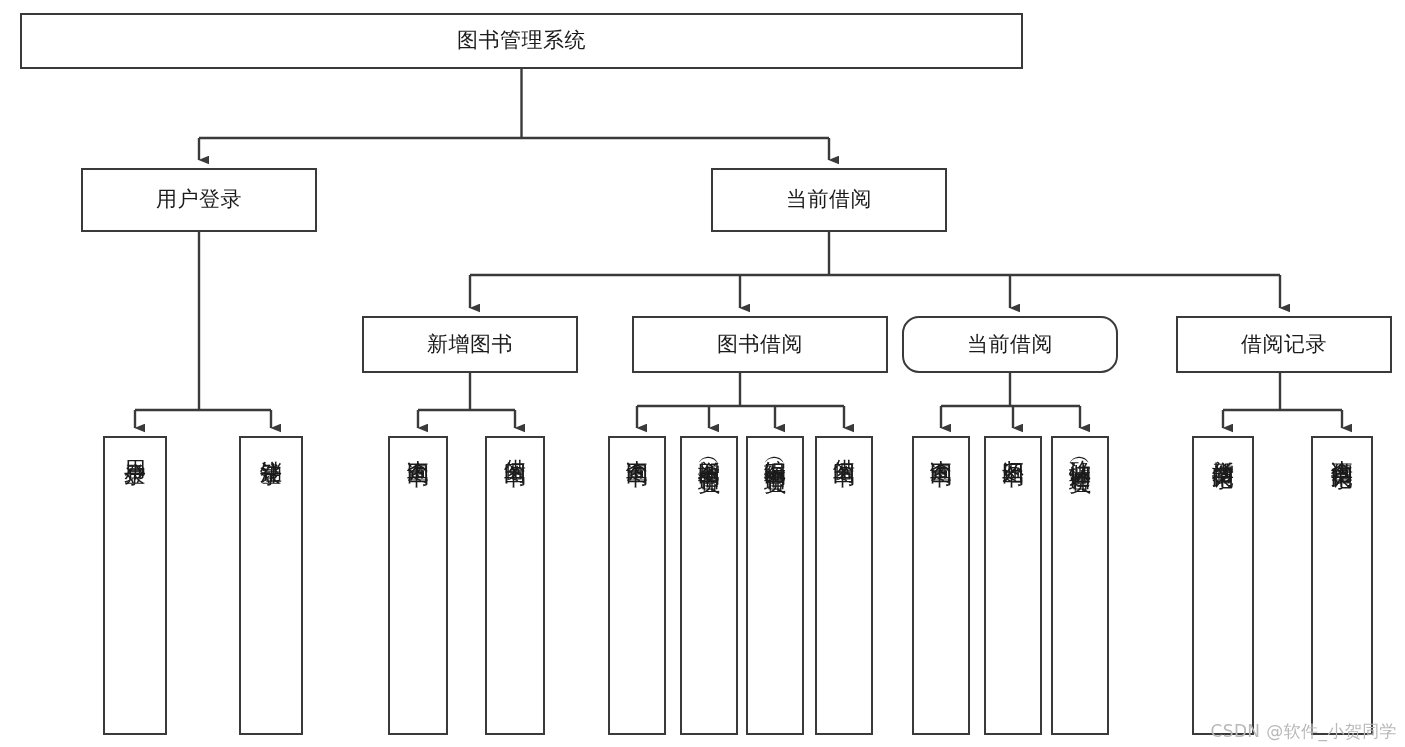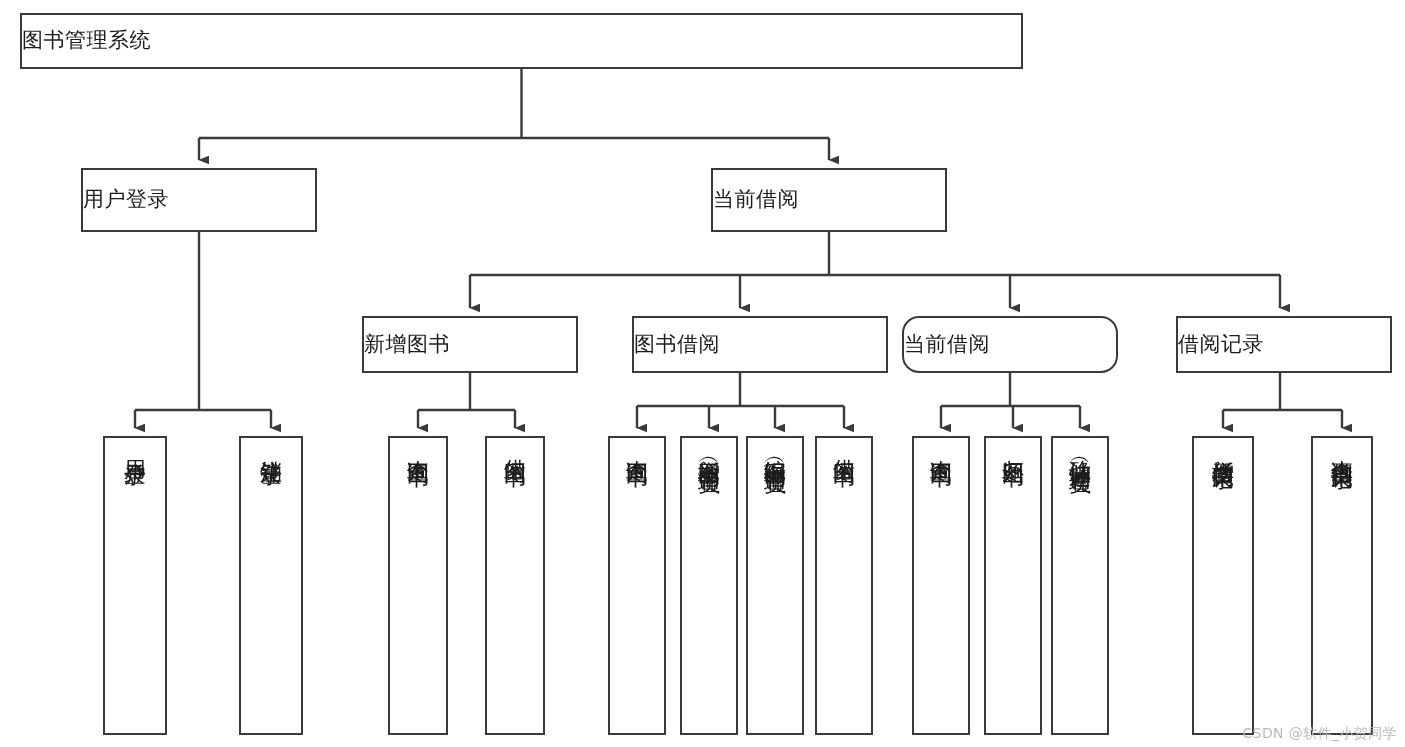--- a/index.html
+++ b/index.html
@@ -25,21 +25,21 @@
     height: 747px;
     pointer-events: none;
   }
   .node {
     position: absolute;
     box-sizing: border-box;
     border: 2.2px solid #3a3a3a;
     background: #ffffff;
     display: flex;
     align-items: center;
-    justify-content: flex-start;
+    justify-content: center;
     color: #1b1b1b;
   }
   .node .lbl {
     display: block;
     text-align: center;
     letter-spacing: 0.5px;
   }
   .node-h .lbl {
     font-size: 21px;
     line-height: 1.1;
@@ -58,21 +58,21 @@
     text-orientation: upright;
     font-size: 22px;
     line-height: 1.28;
     letter-spacing: 2px;
     text-align: left;
   }
   .watermark {
     position: absolute;
     right: 8px;
     bottom: 4px;
-    font-size: 14px;
+    font-size: 17px;
     color: #b9b9b9;
     white-space: nowrap;
     letter-spacing: 0.4px;
   }
 </style>
 </head>
 <body>
 
 <div id="canvas">
 

